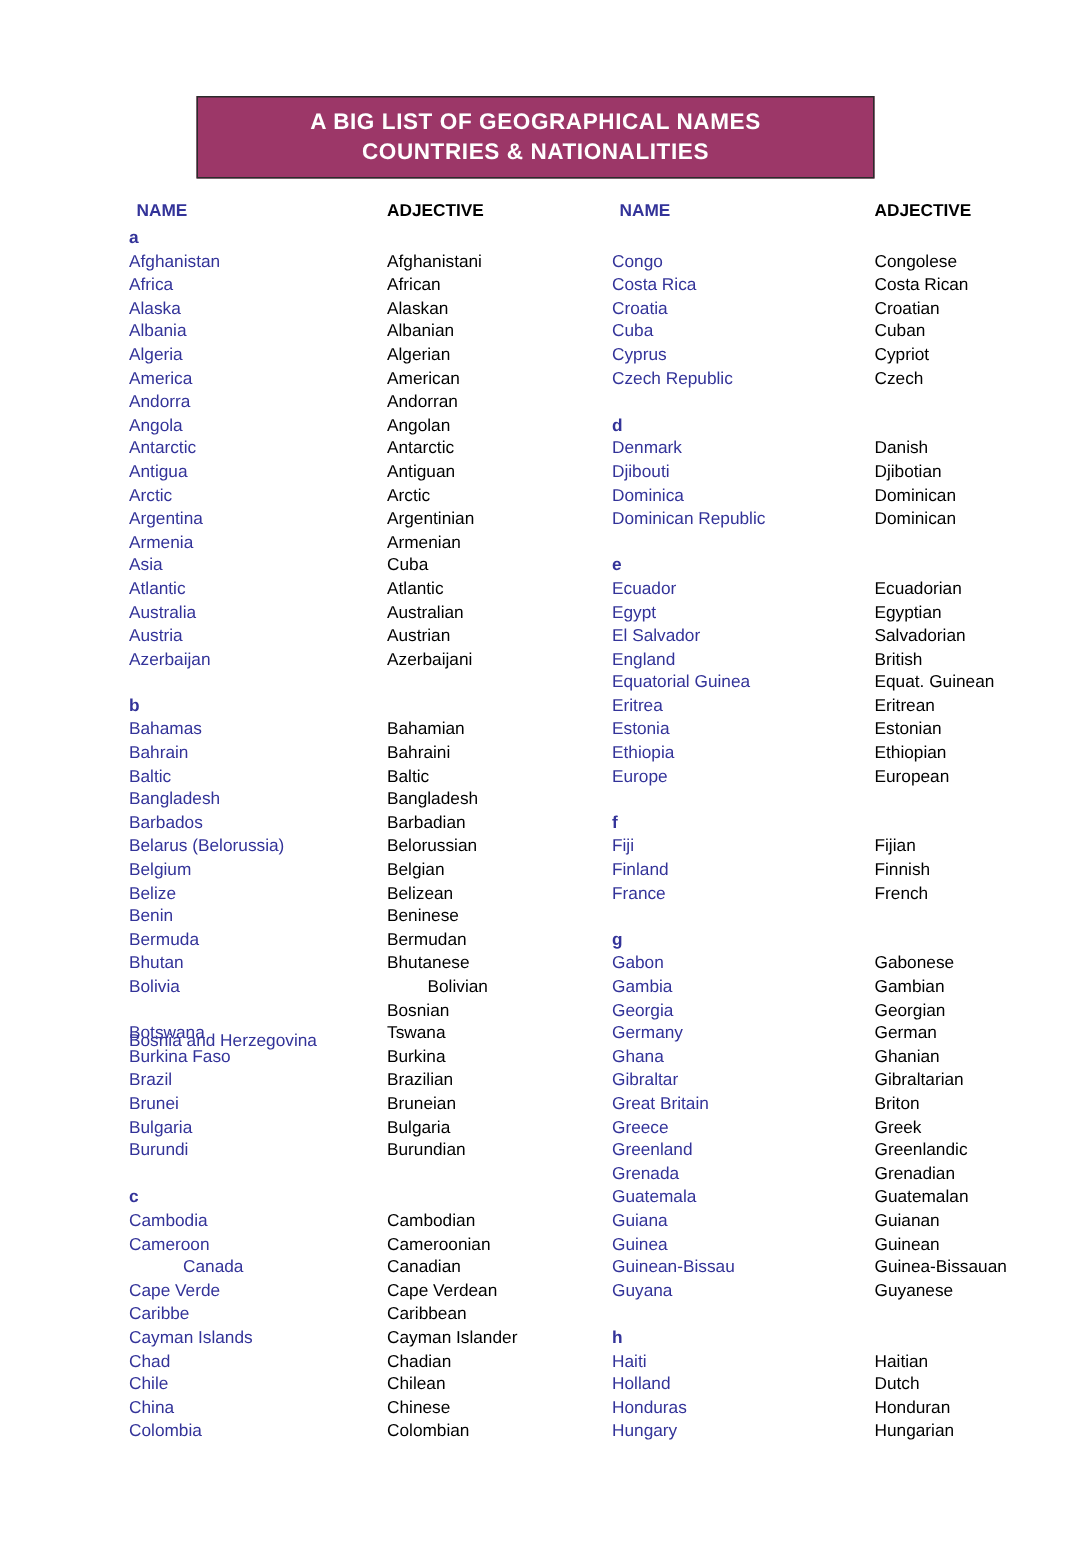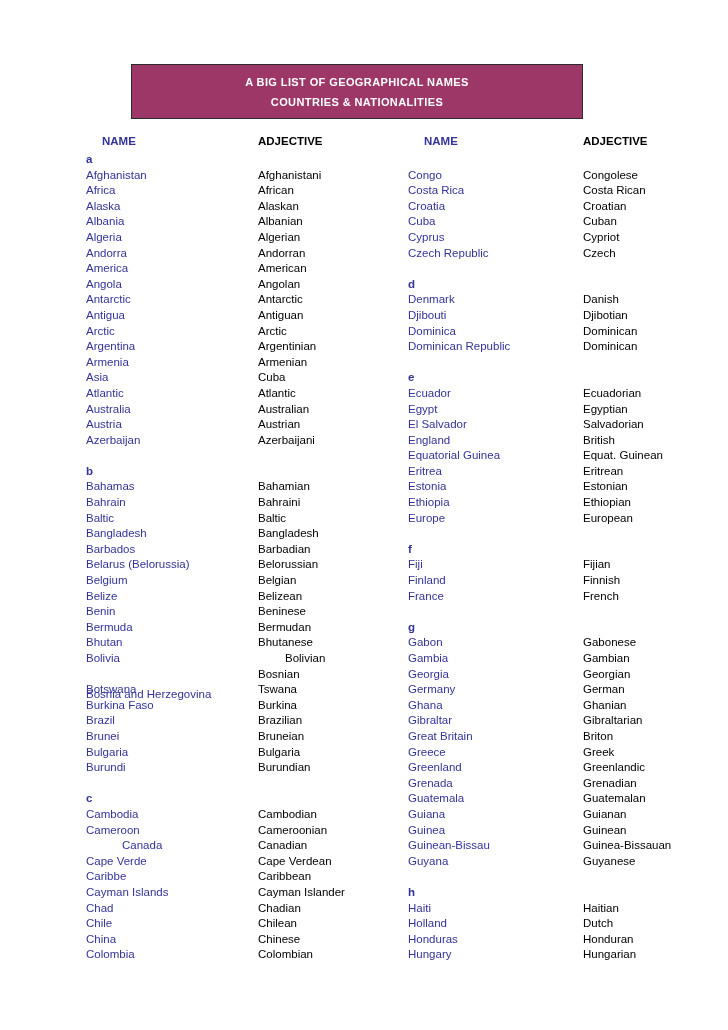--- a/index.html
+++ b/index.html
@@ -30,21 +30,21 @@
     background: #9c3768;
     border: 1px solid #2b2b2b;
     box-sizing: border-box;
     display: flex;
     flex-direction: column;
     align-items: center;
     justify-content: center;
   }
   .banner-line {
     color: #ffffff;
-    font-size: 11px;
+    font-size: 15px;
     font-weight: bold;
     letter-spacing: 0.4px;
     line-height: 20px;
     text-align: center;
     white-space: nowrap;
   }
   
   .content {
     position: absolute;
     left: 0;
@@ -64,21 +64,21 @@
     margin-bottom: 3px;
   }
   .hdr-name, .hdr-adj {
     position: absolute;
     top: 0;
     font-size: 11.5px;
     font-weight: bold;
     line-height: 16px;
     white-space: nowrap;
   }
-  .hdr-name { left: 16px;   color: #333399; }
+  .hdr-name { left: 5px;   color: #333399; }
   .hdr-adj  { color: #000000; }
   .col-left  .hdr-adj { left: 172px; }
   .col-right .hdr-adj { left: 175px; }
 
   .rows { position: relative; }
 
   .row {
     position: relative;
     height: 15.6px;
   }
@@ -135,26 +135,26 @@
           </div>
           <div class="row">
             <div class="cell-name" style="color: rgb(51, 51, 153);">Albania</div>
             <div class="cell-adj" style="color: rgb(0, 0, 0);">Albanian</div>
           </div>
           <div class="row">
             <div class="cell-name" style="color: rgb(51, 51, 153);">Algeria</div>
             <div class="cell-adj" style="color: rgb(0, 0, 0);">Algerian</div>
           </div>
           <div class="row">
+            <div class="cell-name" style="color: rgb(51, 51, 153);">America</div>
+            <div class="cell-adj" style="color: rgb(0, 0, 0);">American</div>
+          </div>
+          <div class="row">
             <div class="cell-name" style="color: rgb(51, 51, 153);">Andorra</div>
             <div class="cell-adj" style="color: rgb(0, 0, 0);">Andorran</div>
-          </div>
-          <div class="row">
-            <div class="cell-name" style="color: rgb(51, 51, 153);">America</div>
-            <div class="cell-adj" style="color: rgb(0, 0, 0);">American</div>
           </div>
           <div class="row">
             <div class="cell-name" style="color: rgb(51, 51, 153);">Angola</div>
             <div class="cell-adj" style="color: rgb(0, 0, 0);">Angolan</div>
           </div>
           <div class="row">
             <div class="cell-name" style="color: rgb(51, 51, 153);">Antarctic</div>
             <div class="cell-adj" style="color: rgb(0, 0, 0);">Antarctic</div>
           </div>
           <div class="row">

